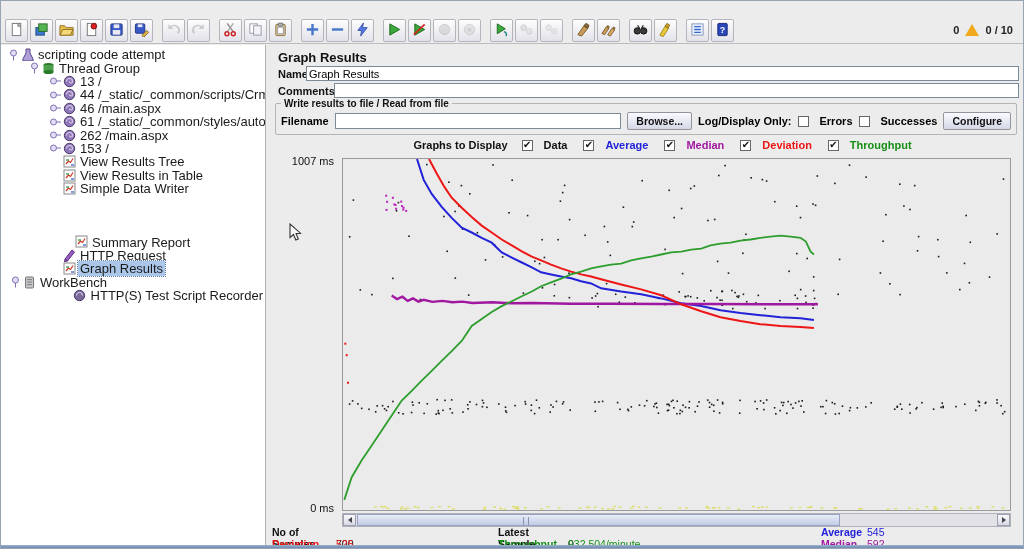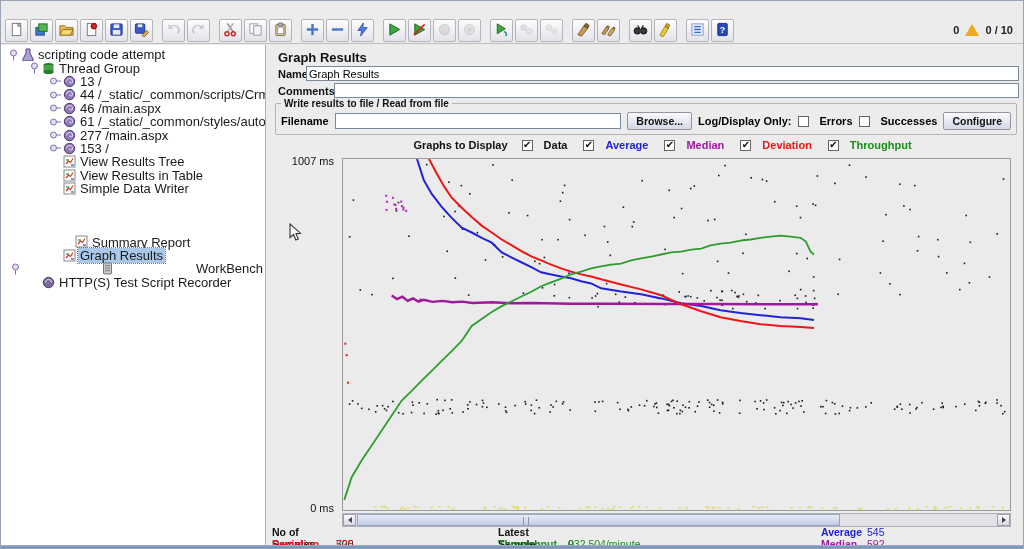--- a/index.html
+++ b/index.html
@@ -363,21 +363,21 @@
             <circle cx="3.5" cy="6" r="3" fill="#e4dcf8" stroke="#8070b0"></circle>
             <path d="M6.5 6 h4.5" stroke="#8070b0"></path>
           </svg>
         </span>
         <span class="ticon">
           <svg width="13" height="13" viewBox="0 0 13 13">
             <circle cx="6.5" cy="6.5" r="5.2" fill="#8f76b8" stroke="#4a3a6a"></circle>
             <path d="M3.5 6.5 a3 3 0 0 1 6 0 a1.5 1.5 0 0 1 -3 0" fill="none" stroke="#d8cce8" stroke-width="1.2"></path>
           </svg>
         </span>
-        <span class="lbl">277 /main.aspx</span>
+        <span class="lbl">262 /main.aspx</span>
       </div>
       <div class="tree-row" style="padding-left: 48px;">
         <span class="handle">
           <svg width="11" height="12" viewBox="0 0 11 12">
             <circle cx="3.5" cy="6" r="3" fill="#e4dcf8" stroke="#8070b0"></circle>
             <path d="M6.5 6 h4.5" stroke="#8070b0"></path>
           </svg>
         </span>
         <span class="ticon">
           <svg width="13" height="13" viewBox="0 0 13 13">
@@ -428,50 +428,60 @@
         <span class="ticon">
           <svg width="13" height="13" viewBox="0 0 13 13">
             <rect x="1" y="1" width="11" height="11" fill="#fff" stroke="#888"></rect>
             <path d="M3 9 l2.5-3 2 1.5 2.5-4" fill="none" stroke="#cc3322" stroke-width="1.2"></path>
             <path d="M3 5 h3" stroke="#2a8a2a" stroke-width="1.2"></path>
             <path d="M8 10 h3" stroke="#2255cc" stroke-width="1.2"></path>
           </svg>
         </span>
         <span class="lbl">Summary Report</span>
       </div>
+      <div class="tree-row" style="padding-left: 48px;">
+        <span class="handle"></span>
+        <span class="ticon">
+          <svg width="13" height="14" viewBox="0 0 13 14">
+            <path d="M2 11 L9 2 l2.5 2 L4.5 13 l-3 0.8 Z" fill="#9a5ac8" stroke="#5a3078"></path>
+            <path d="M2 11 l2.5 2" stroke="#5a3078"></path>
+          </svg>
+        </span>
+        <span class="lbl">HTTP Request</span>
+      </div>
       <div class="tree-row selected" style="padding-left: 48px;">
         <span class="handle"></span>
         <span class="ticon">
           <svg width="13" height="13" viewBox="0 0 13 13">
             <rect x="1" y="1" width="11" height="11" fill="#fff" stroke="#888"></rect>
             <path d="M3 9 l2.5-3 2 1.5 2.5-4" fill="none" stroke="#cc3322" stroke-width="1.2"></path>
             <path d="M3 5 h3" stroke="#2a8a2a" stroke-width="1.2"></path>
             <path d="M8 10 h3" stroke="#2255cc" stroke-width="1.2"></path>
           </svg>
         </span>
         <span class="lbl">Graph Results</span>
       </div>
-      <div class="tree-row" style="padding-left: 8px; justify-content: space-between;">
+      <div class="tree-row" style="padding-left: 8px;">
         <span class="handle">
           <svg width="9" height="12" viewBox="0 0 9 12">
             <circle cx="4.5" cy="4" r="3" fill="#e4dcf8" stroke="#8070b0"></circle>
             <path d="M4.5 7 v4.5" stroke="#8070b0"></path>
           </svg>
         </span>
         <span class="ticon">
           <svg width="13" height="13" viewBox="0 0 13 13">
             <rect x="2.5" y="1" width="8" height="11" rx="1" fill="#c8c8cc" stroke="#777"></rect>
             <rect x="4" y="3" width="5" height="1.2" fill="#888"></rect>
             <rect x="4" y="5.5" width="5" height="1.2" fill="#888"></rect>
             <rect x="4" y="8" width="5" height="1.2" fill="#888"></rect>
           </svg>
         </span>
         <span class="lbl">WorkBench</span>
       </div>
-      <div class="tree-row" style="padding-left: 27px;">
+      <div class="tree-row" style="padding-left: 27px; justify-content: flex-end;">
         <span class="handle"></span>
         <span class="ticon">
           <svg width="13" height="13" viewBox="0 0 13 13">
             <circle cx="6.5" cy="6.5" r="5.2" fill="#7a6a9a" stroke="#4a3a6a"></circle>
             <path d="M3.5 6.5 a3 3 0 0 1 6 0" fill="none" stroke="#ccc4dc" stroke-width="1.2"></path>
           </svg>
         </span>
         <span class="lbl">HTTP(S) Test Script Recorder</span>
       </div>
     </div>

